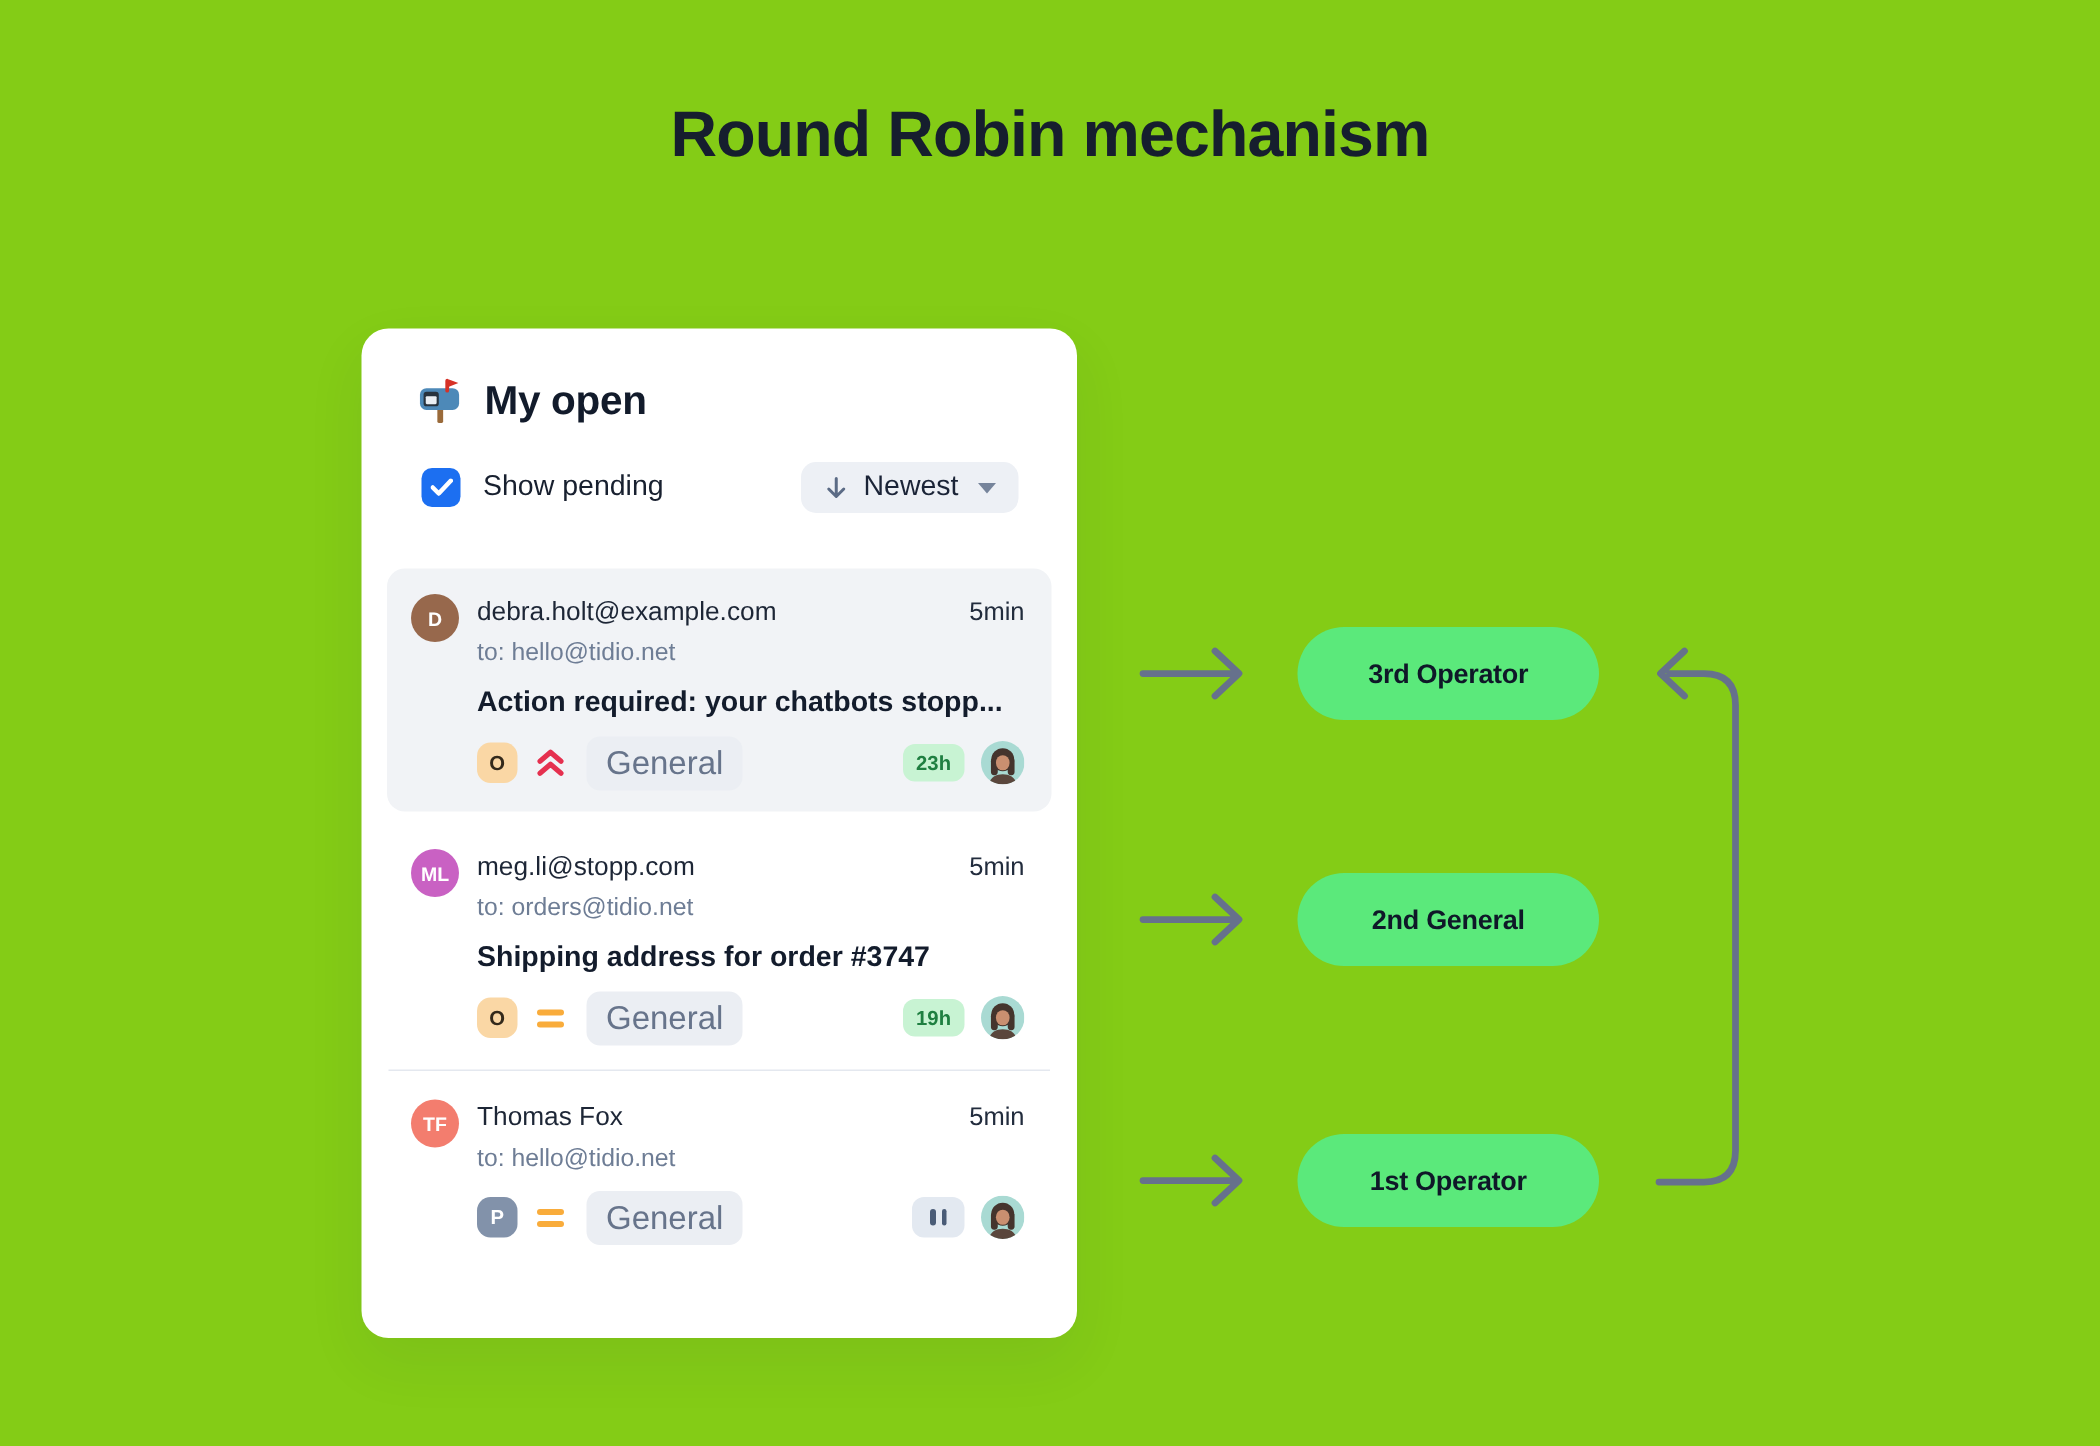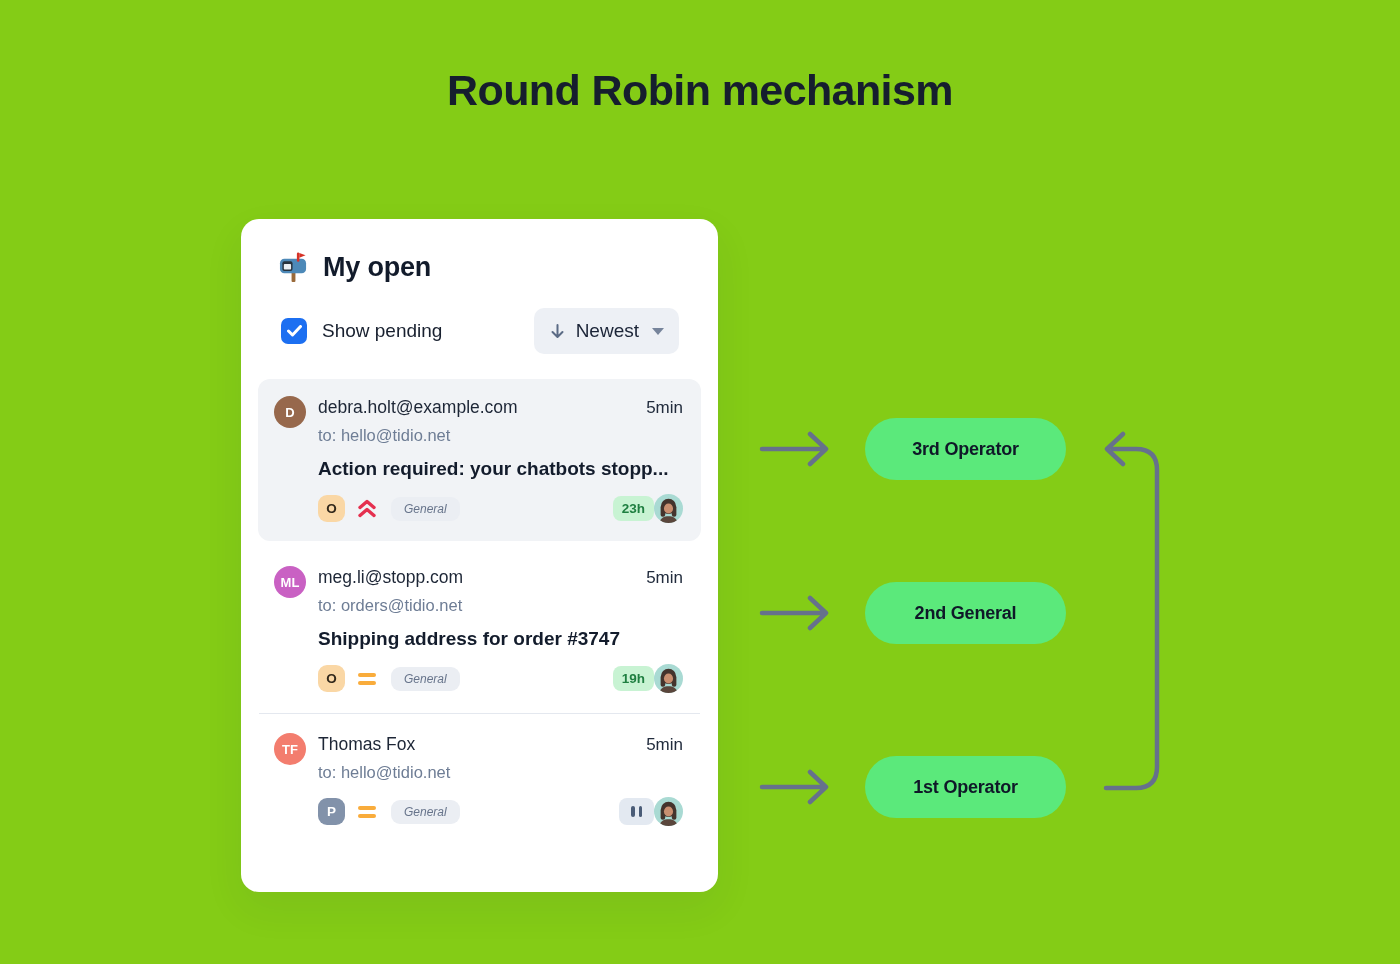--- a/index.html
+++ b/index.html
@@ -16,21 +16,21 @@
   .mailbox{display:block;}
   .mailbox svg{width:29px;height:31px;display:block;}
   .inbox-title{font-size:27px;font-weight:700;color:#121B2B;letter-spacing:-0.2px;}
 
   .filter-row{display:flex;align-items:center;margin:25px 39px 0 40px;}
   .checkbox{width:26px;height:26px;border-radius:7px;background:#1C6FF1;display:flex;
             align-items:center;justify-content:center;cursor:pointer;flex:none;}
   .checkbox svg{width:15px;height:12px;display:block;}
   .checkbox-label{margin-left:15px;font-size:19px;font-weight:500;color:#18202F;}
   .sort-btn{margin-left:auto;display:flex;align-items:center;gap:10px;background:#EDF0F5;
-            border:none;border-radius:10px;height:46px;padding:0 15px;cursor:pointer;font-family:inherit;}
+            border:none;border-radius:10px;height:34px;padding:0 15px;cursor:pointer;font-family:inherit;}
   .sort-btn svg{width:17px;height:17px;display:block;}
   .sort-label{font-size:19px;font-weight:500;color:#1B2437;}
   .caret{width:0;height:0;border-left:6px solid transparent;border-right:6px solid transparent;
          border-top:7px solid #76849B;margin-left:3px;}
 
   .items{position:absolute;top:160px;left:17px;right:17px;}
   .item{position:relative;display:flex;gap:12px;padding:17px 18px 18px 16px;border-radius:12px;cursor:pointer;}
   .item.selected{background:#F1F3F6;}
   .item.gap{margin-top:8px;}
   .avatar{width:32px;height:32px;border-radius:50%;background:#97684C;color:#FFFFFF;font-size:13px;
@@ -45,22 +45,22 @@
   .subject.read{font-weight:400;color:#6E7D95;font-size:18px;}
   .badges{margin-top:14px;display:flex;align-items:center;gap:9px;height:29px;}
   .channel{width:27px;height:27px;border-radius:9px;display:flex;align-items:center;
            justify-content:center;font-size:13.5px;font-weight:700;flex:none;}
   .channel.open{background:#FAD7A5;color:#33291B;}
   .channel.pending{background:#8292AA;color:#FFFFFF;}
   .prio{display:flex;align-items:center;justify-content:center;width:26px;flex:none;}
   .prio svg{display:block;}
   .equals{display:flex;flex-direction:column;gap:4px;}
   .equals i{display:block;width:18px;height:4px;border-radius:2px;background:#F9AC3B;}
-  .tag{background:#EBEEF3;color:#67748B;font-size:12px;border-radius:9px;padding:5px 13px;margin-left:2px;font-style:italic;}
-  .badge-right{margin-left:auto;display:flex;align-items:center;}
+  .tag{background:#EBEEF3;color:#67748B;font-size:22px;border-radius:9px;padding:5px 13px;margin-left:2px;}
+  .badge-right{margin-left:auto;display:flex;align-items:center;gap:11px;}
   .sla{background:#C8F3D3;color:#1F7F41;font-size:13.5px;font-weight:600;border-radius:8px;padding:5px 9px;}
   .pausepill{width:35px;height:27px;border-radius:8px;background:#E3E9F1;display:flex;
              align-items:center;justify-content:center;gap:4px;}
   .pausepill i{display:block;width:3.5px;height:11px;border-radius:2px;background:#4A5C77;}
   .photo{width:29px;height:29px;border-radius:50%;overflow:hidden;flex:none;}
   .photo svg{display:block;width:100%;height:100%;}
   .divider{height:1px;background:#E4E8EF;margin:2px 1px;}
 
   
   .op{position:absolute;left:865px;width:201px;height:62px;border:none;border-radius:31px;

